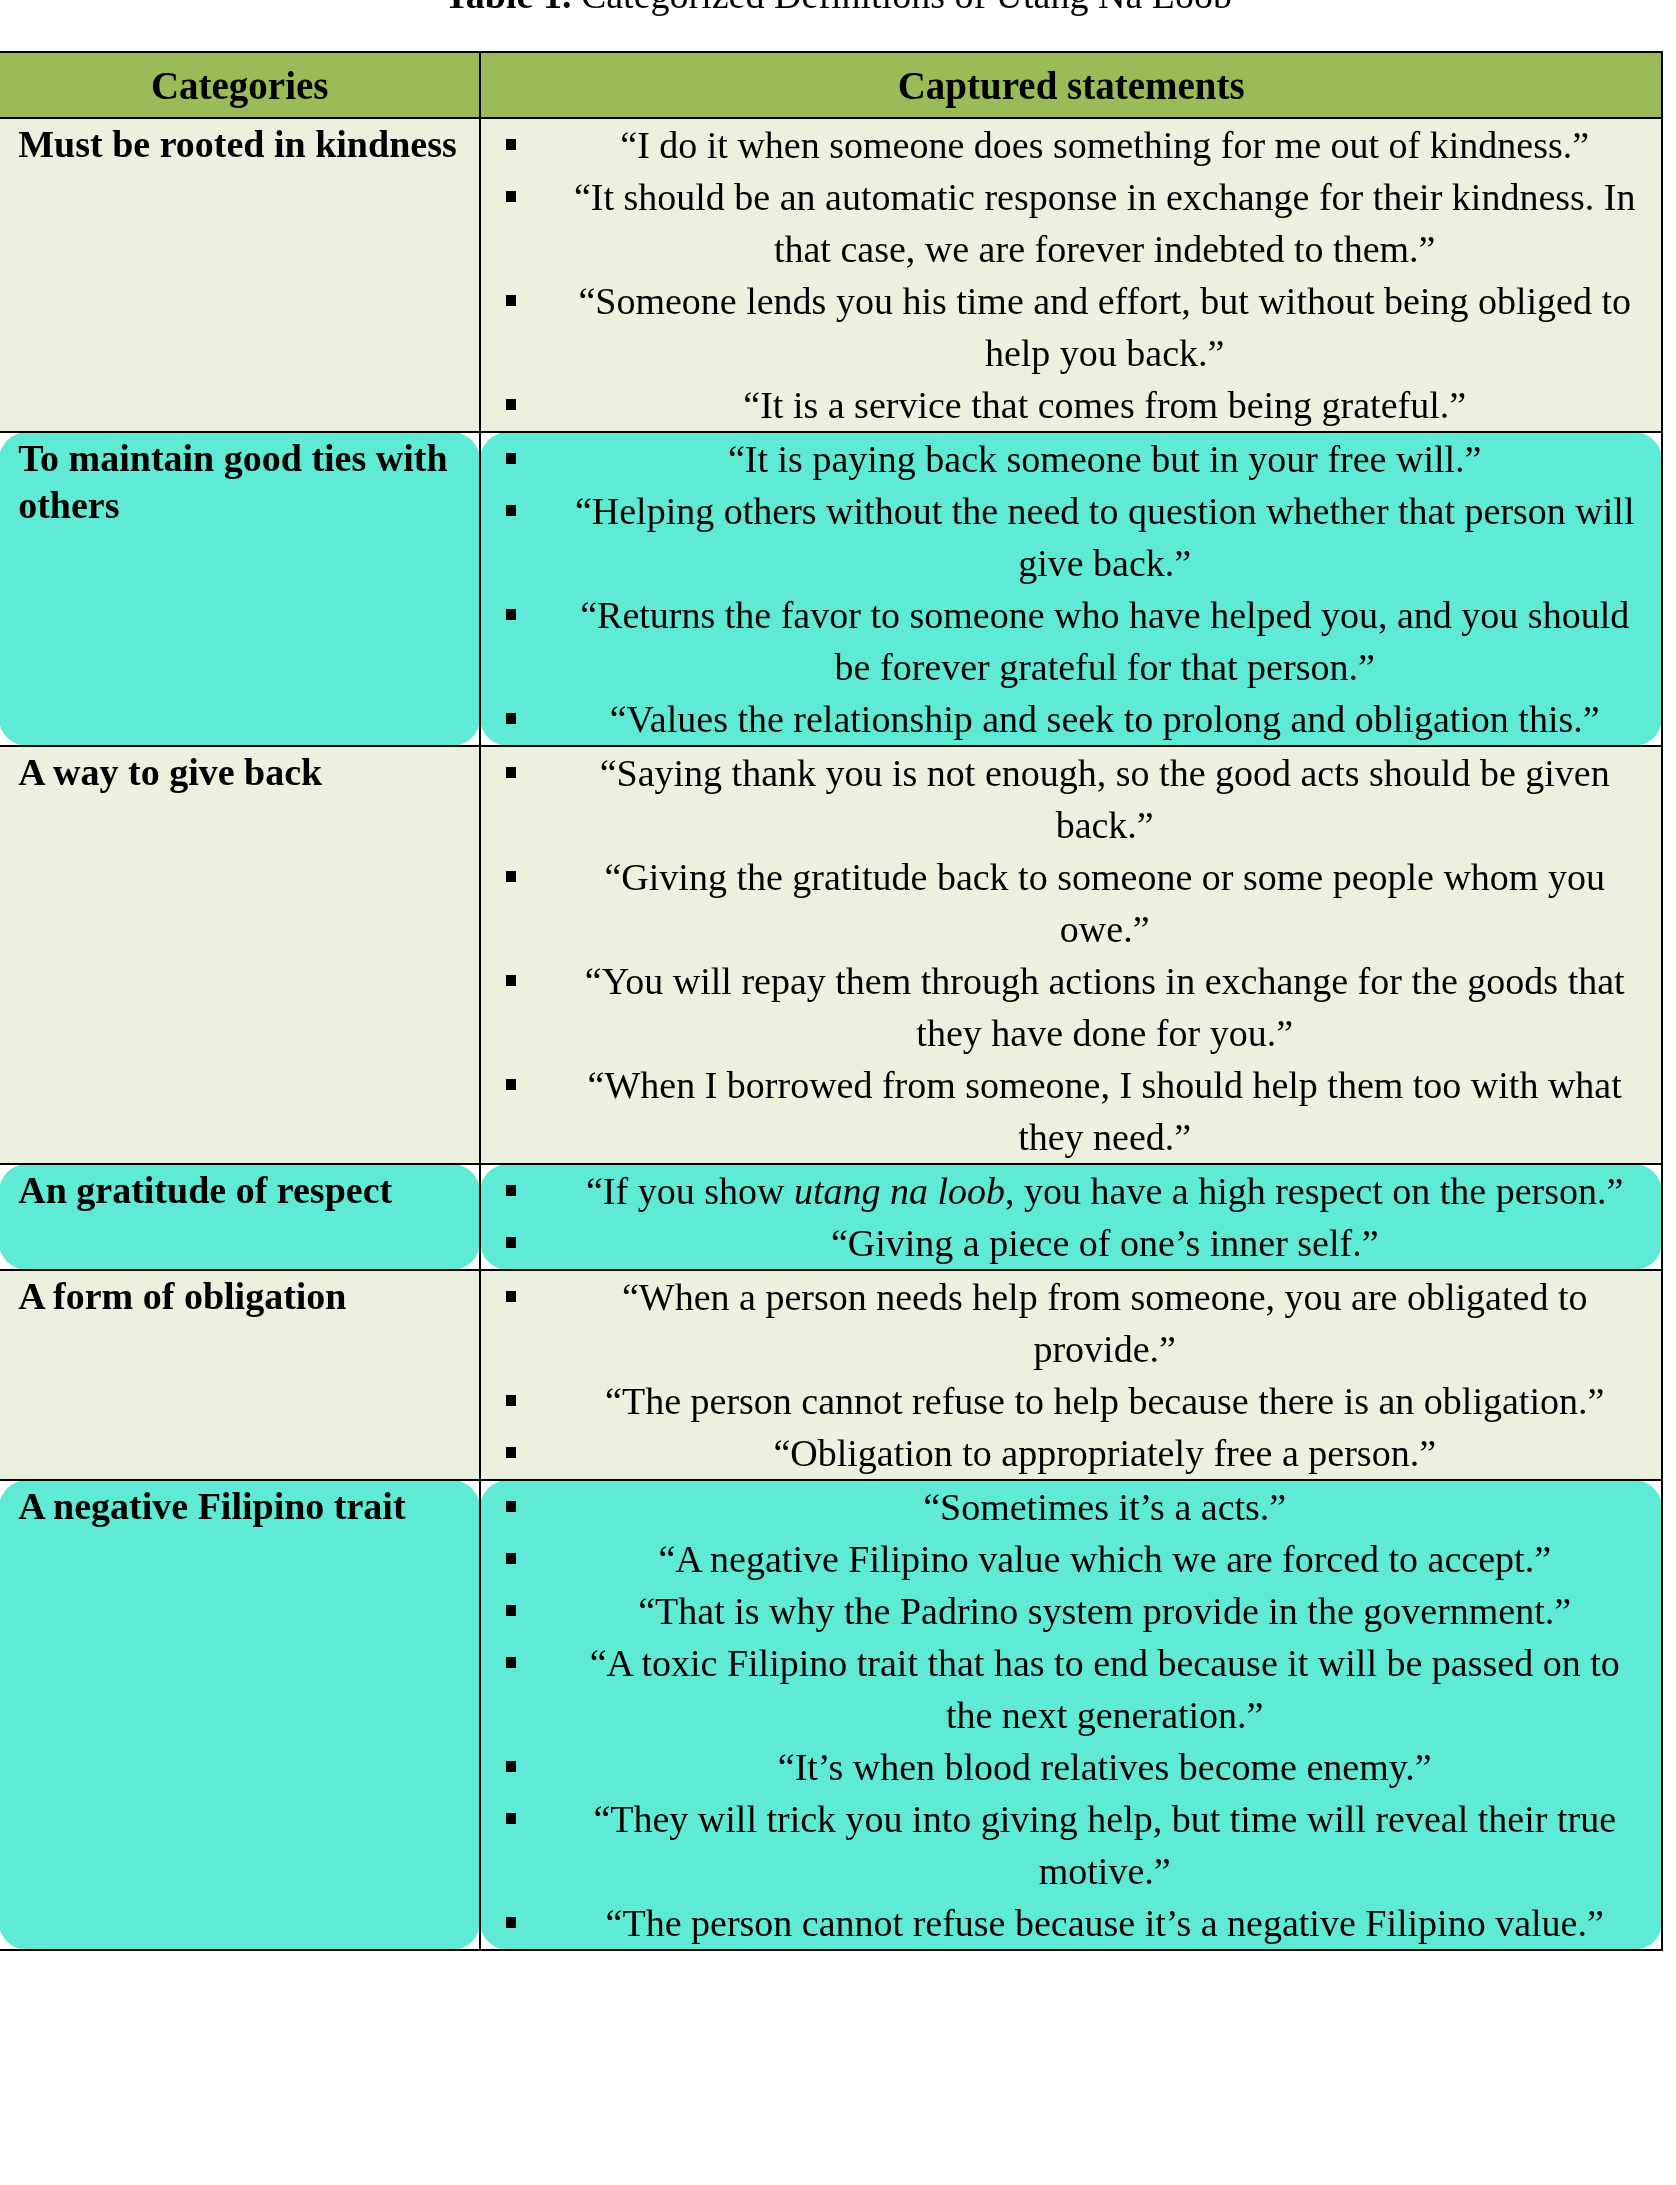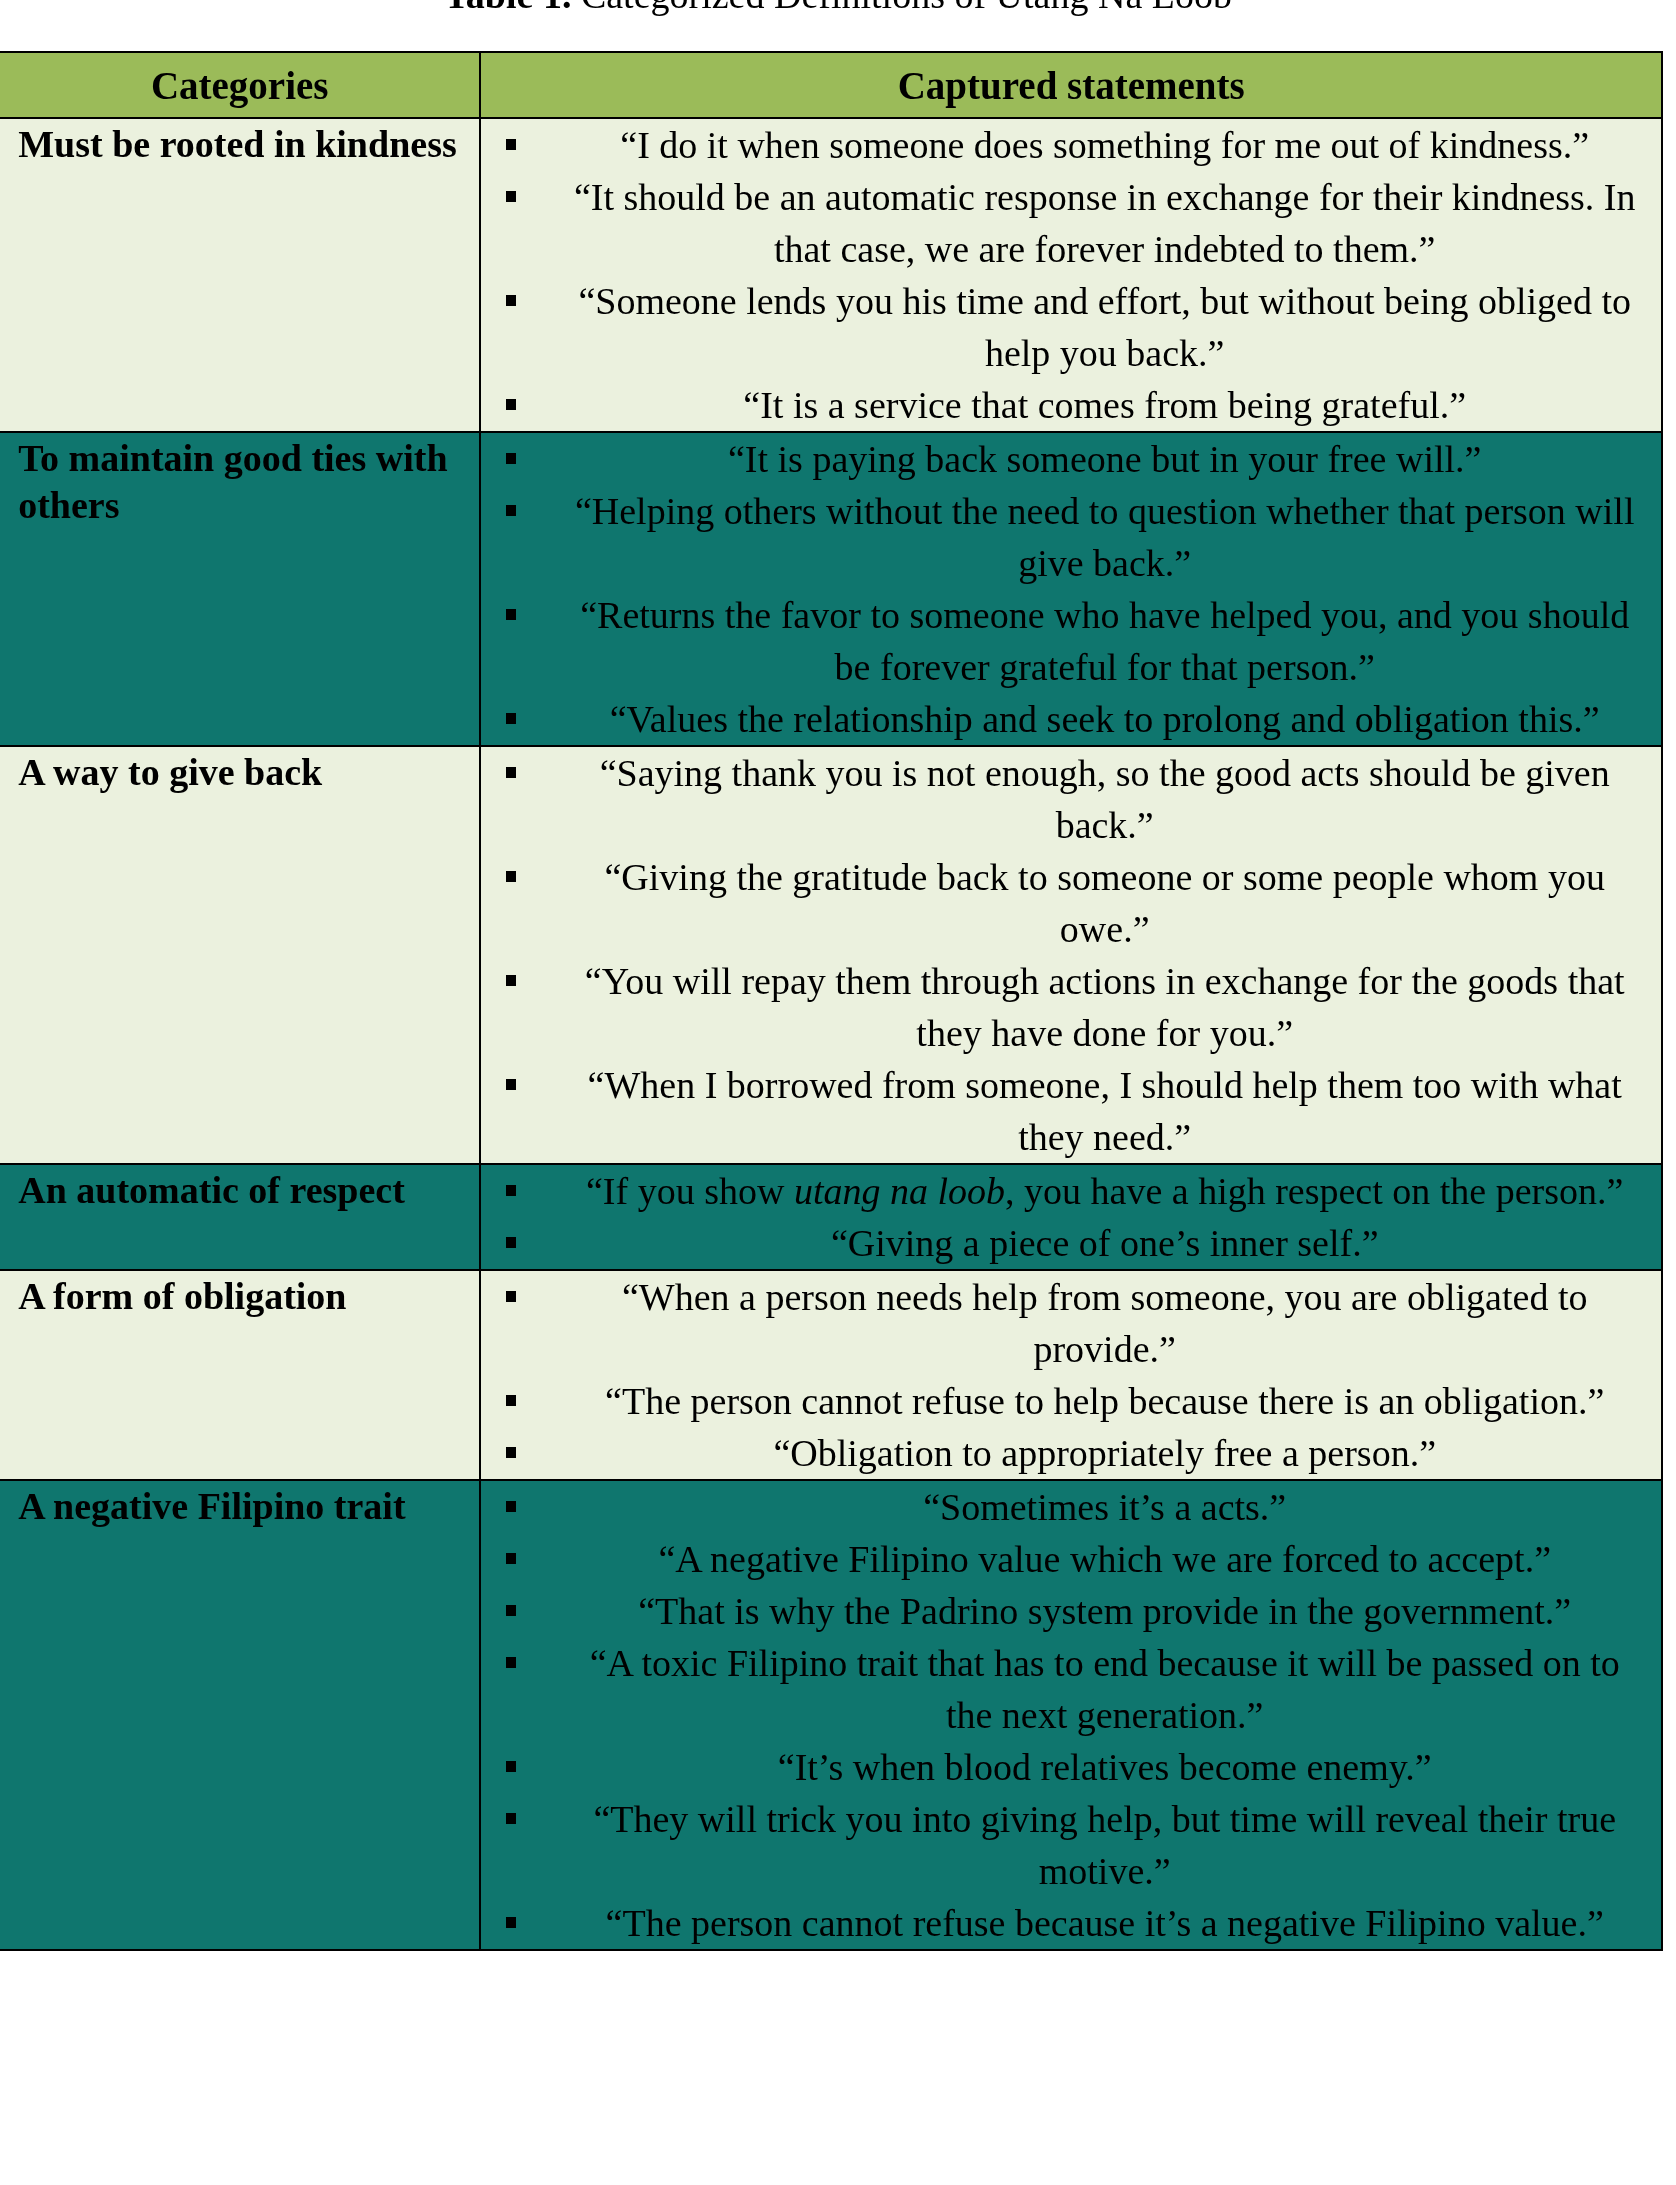--- a/index.html
+++ b/index.html
@@ -44,21 +44,21 @@
       background: #9BBB59;
       height: 64px;
       font-size: 39px;
       font-weight: bold;
       text-align: center;
       vertical-align: middle;
     }
     col.c1 { width: 481px; }
     col.c2 { width: 1182px; }
     tr.shaded td { background: #EBF1DE; }
-    tr.plain td { background: #0f766e; }
+    tr.plain td { background: #5eead4; border-radius: 28px; }
     td.cat {
       font-size: 38px;
       font-weight: bold;
       line-height: 47px;
       padding: 1.8px 7.3px 0 18px !important;
     }
     ul.stmts {
       list-style: none;
       margin: 0;
       padding: 0 18px 0 0;
@@ -128,21 +128,21 @@
         <ul class="stmts">
           <li><span class="bullet"></span><span>“Saying thank you is not enough, so the good acts should be given back.”</span></li>
           <li><span class="bullet"></span><span>“Giving the gratitude back to someone or some people whom you owe.”</span></li>
           <li><span class="bullet"></span><span>“You will repay them through actions in exchange for the goods that they have done for you.”</span></li>
           <li><span class="bullet"></span><span>“When I borrowed from someone, I should help them too with what they need.”</span></li>
         </ul>
       </td>
     </tr>
 
     <tr class="plain">
-      <td class="cat">An automatic of respect</td>
+      <td class="cat">An gratitude of respect</td>
       <td>
         <ul class="stmts">
           <li><span class="bullet"></span><span>“If you show </span><em>utang na loob</em><span>, you have a high respect on the person.”</span></li>
           <li><span class="bullet"></span><span>“Giving a piece of one’s inner self.”</span></li>
         </ul>
       </td>
     </tr>
 
     <tr class="shaded">
       <td class="cat">A form of obligation</td>

